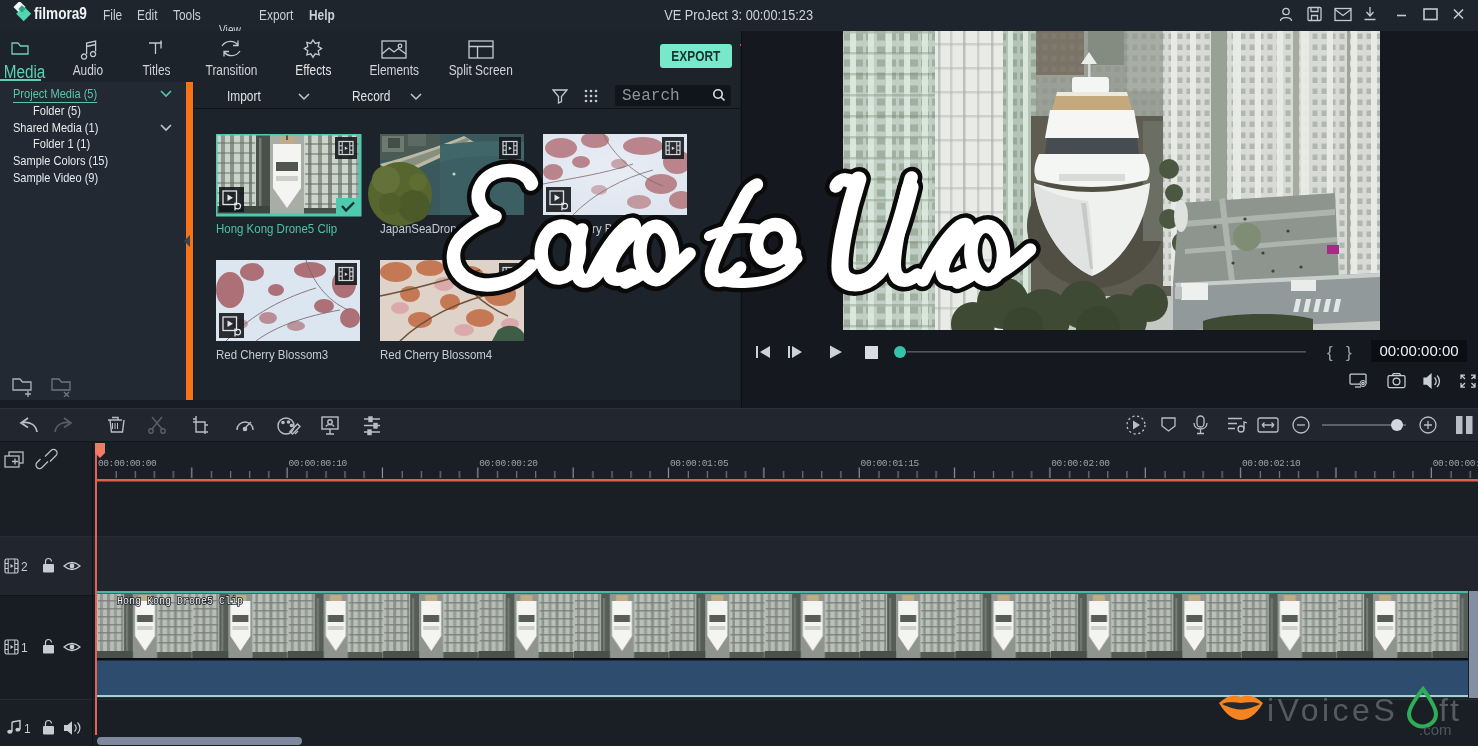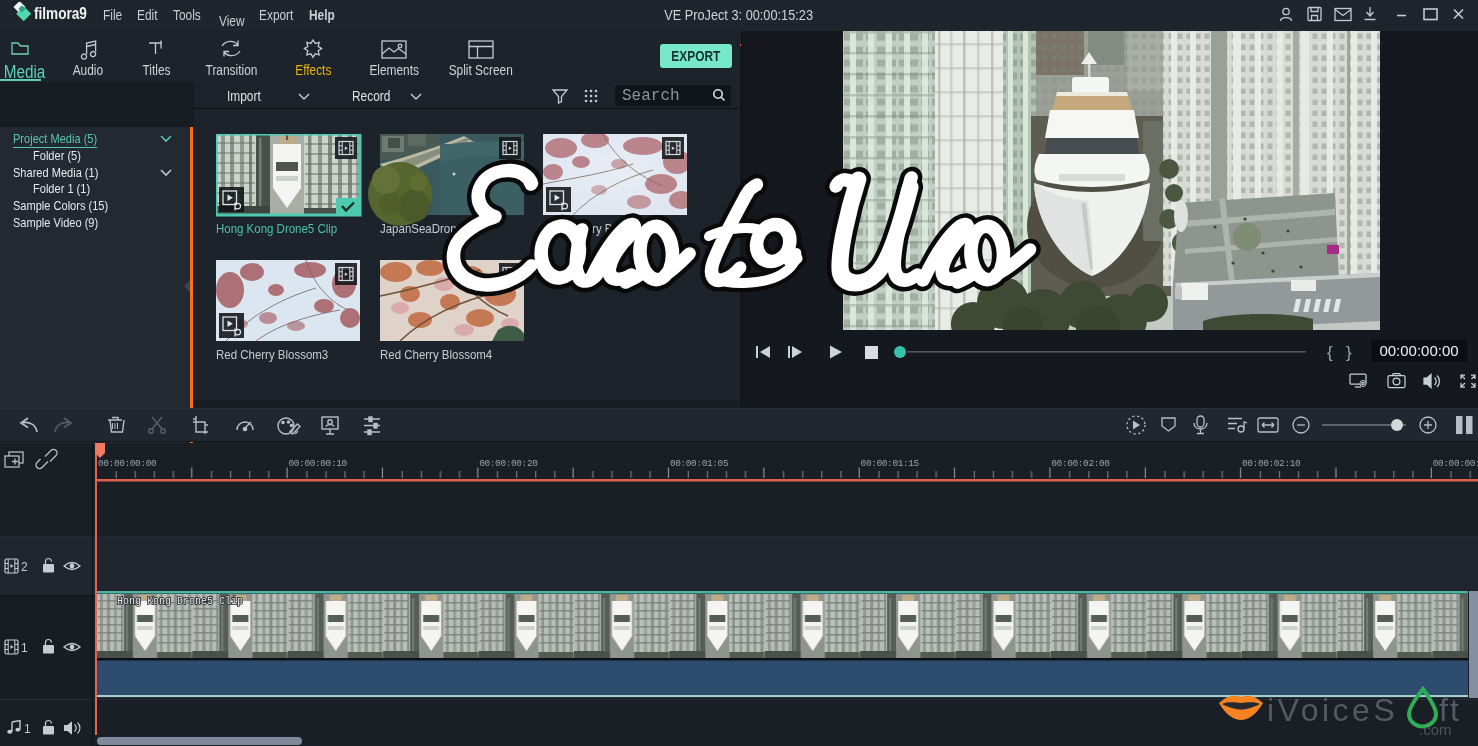--- a/index.html
+++ b/index.html
@@ -19,21 +19,21 @@
   <div class="abs" id="topbar" style="left:0;top:0;width:1478px;height:46px;background:#1f252d;border-bottom:2px solid #ef4444;">
     <svg class="abs" style="left:13px;top:2px" width="22" height="24" viewBox="0 0 22 24">
       <rect x="2.2" y="0.8" width="8.6" height="8.6" fill="#f4f7f7" transform="rotate(45 6.5 5.1)"></rect>
       <rect x="5.4" y="6.4" width="10.6" height="10.6" fill="#52d6ae" transform="rotate(45 10.7 11.7)"></rect>
       <rect x="6.4" y="4.4" width="5" height="5" fill="#2ca183" transform="rotate(45 8.9 6.9)"></rect>
     </svg>
     <div class="abs" style="left:34px;top:5px;font-size:16px;font-weight:bold;color:#f2f4f6;"><span class="sx">filmora9</span></div>
     <div class="abs" style="left:103px;top:7px;font-size:14px;color:#c9ced5;"><span class="sx">File</span></div>
     <div class="abs" style="left:137px;top:7px;font-size:14px;color:#c9ced5;"><span class="sx">Edit</span></div>
     <div class="abs" style="left:173px;top:7px;font-size:14px;color:#c9ced5;"><span class="sx">Tools</span></div>
-    <div class="abs" style="left:219px;top:13px;font-size:14px;color:#c9ced5;"><span class="sx">View</span></div>
+    <div class="abs" style="left:219px;top:23px;font-size:12px;color:#c9ced5;"><span class="sx">View</span></div>
     <div class="abs" style="left:259px;top:7px;font-size:14px;color:#c9ced5;"><span class="sx">Export</span></div>
     <div class="abs" style="left:309px;top:7px;font-size:14px;color:#c9ced5;font-weight:bold;"><span class="sx">Help</span></div>
     <div class="abs" style="left:650px;top:6px;width:178px;text-align:center;font-size:15px;color:#ced3d9;"><span class="sxc">VE ProJect 3: 00:00:15:23</span></div>
 
     <svg class="abs" style="left:1278px;top:6px" width="190" height="18" viewBox="0 0 190 18">
       <g class="ico">
         <circle cx="8" cy="5.5" r="3.2"></circle>
           <path d="M2.5 15 C2.5 10.5 13.5 10.5 13.5 15"></path>
         <rect x="30" y="1.5" width="13" height="13" rx="1"></rect>
           <path d="M33 1.5 v4 h7 v-4 M33.5 14.5 v-5 h6 v5"></path>
@@ -62,28 +62,28 @@
           <path d="M382 20 l7 -6 5 4 4.5 -3.5 7.5 5.5"></path>
           <circle cx="400" cy="12" r="1.8"></circle>
         <rect x="469" y="7" width="24" height="17"></rect>
           <path d="M469 12.5 h24 M477.5 12.5 v11.5"></path>
       </g>
     </svg>
     <div class="abs" style="left:0;top:31px;width:42px;text-align:center;font-size:18px;color:#5ecfb2;"><span class="sxc">Media</span></div>
     <div class="abs" style="left:66px;top:31px;width:44px;text-align:center;font-size:14px;color:#ced3d9;"><span class="sxc">Audio</span></div>
     <div class="abs" style="left:134px;top:31px;width:44px;text-align:center;font-size:14px;color:#ced3d9;"><span class="sxc">Titles</span></div>
     <div class="abs" style="left:201px;top:31px;width:60px;font-size:14px;color:#ced3d9;"><span class="sxc">Transition</span></div>
-    <div class="abs" style="left:288px;top:31px;width:50px;text-align:center;font-size:14px;color:#eab308;"><span class="sxc">Effects</span></div>
+    <div class="abs" style="left:288px;top:31px;width:50px;text-align:center;font-size:14px;color:#e5e5e5;"><span class="sxc">Effects</span></div>
     <div class="abs" style="left:364px;top:31px;width:60px;text-align:center;font-size:14px;color:#ced3d9;text-decoration:underline;"><span class="sxc">Elements</span></div>
     <div class="abs" style="left:440px;top:31px;width:82px;text-align:center;font-size:14px;color:#ced3d9;"><span class="sxc">Split Screen</span></div>
     <div class="abs" style="left:0;top:48px;width:41px;height:2px;background:#5ecfb2;"></div>
     <div class="abs" style="left:660px;top:13px;width:72px;height:24px;background:#77e9ca;border-radius:3px;text-align:center;font-size:14px;font-weight:bold;color:#15332c;"><span class="sxc" style="margin-top:4px">EXPORT</span></div>
   </div>
 
-  <div class="abs" id="tree" style="left:0;top:82px;width:193px;height:318px;background:#232932;border-right:3px solid #f97316;margin-top:45px;">
+  <div class="abs" id="tree" style="left:0;top:82px;width:193px;height:318px;background:#232932;border-right:7px solid #f97316;">
     <div class="abs" style="left:13px;top:4px;font-size:13px;color:#58c6a9;"><span class="sx" style="border-bottom:1px solid #58c6a9;padding-bottom:1px;">Project Media (5)</span></div>
     <svg class="abs" style="left:159px;top:8px" width="14" height="8" viewBox="0 0 14 8">
         <path d="M2 1 l5 5 5-5" stroke="#58c6a9" fill="none" stroke-width="1.6"></path>
       </svg>
     <div class="abs" style="left:33px;top:20.5px;font-size:13px;color:#e6eaee;"><span class="sx">Folder (5)</span></div>
     <div class="abs" style="left:13px;top:37.5px;font-size:13px;color:#e6eaee;"><span class="sx">Shared Media (1)</span></div>
     <svg class="abs" style="left:159px;top:42px" width="14" height="8" viewBox="0 0 14 8">
         <path d="M2 1 l5 5 5-5" stroke="#c3c9d0" fill="none" stroke-width="1.6"></path>
       </svg>
     <div class="abs" style="left:33px;top:54px;font-size:13px;color:#e6eaee;"><span class="sx">Folder 1 (1)</span></div>

